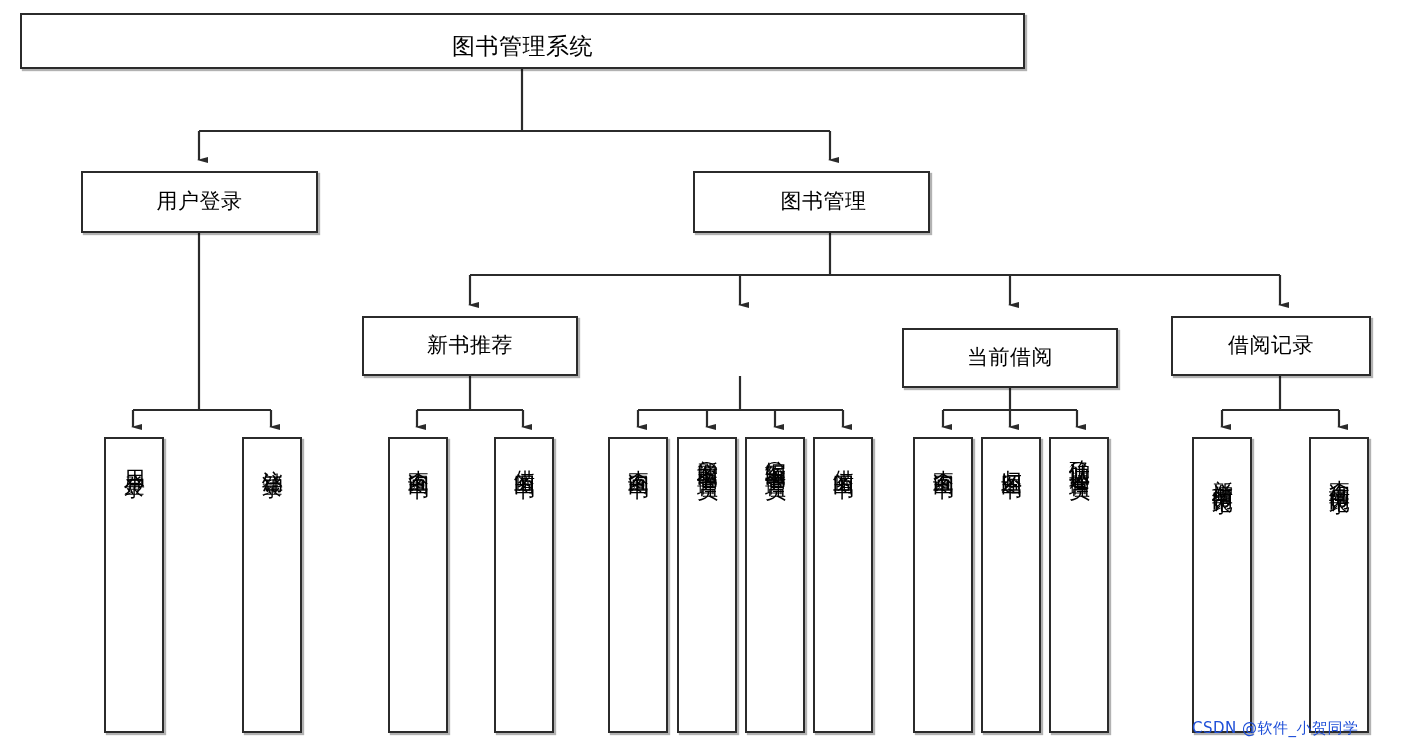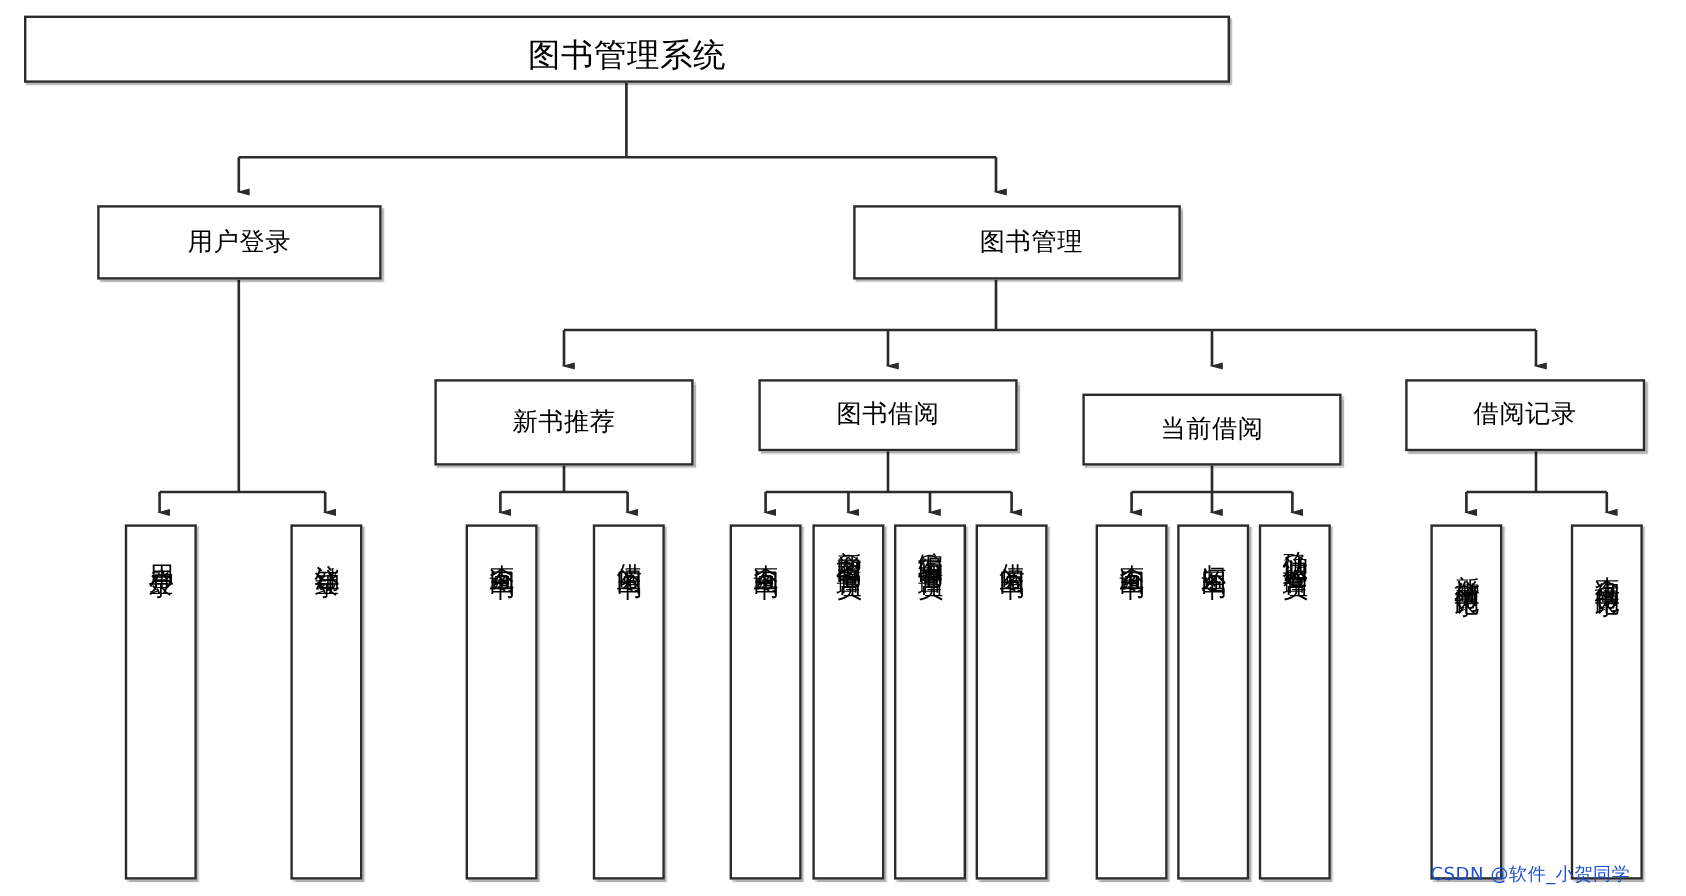--- a/index.html
+++ b/index.html
@@ -36,21 +36,21 @@
     text-align:center;
     line-height:1.12;
     color:#000;
     white-space:nowrap;
   }
   
   .node.h .lbl{
     font-size:21px;
     letter-spacing:0.5px;
   }
-  .node.root .lbl{ font-size:27px;margin-top:12px; }
+  .node.root .lbl{ font-size:23px;margin-top:12px; }
   
   .node.v{
     align-items:flex-start;
     justify-content:center;
     padding-top:14px;
   }
   .node.v .lbl{
     writing-mode:vertical-rl;
     text-orientation:upright;
     font-size:21px;
@@ -124,29 +124,26 @@
     </g>
   </svg>
 
   <div class="node h root" style="left:20px; top:13px; width:1005px; height:56px;">
     <span class="lbl">图书管理系统</span>
   </div>
 
   <div class="node h" style="left:81px; top:171px; width:237px; height:62px;">
     <span class="lbl">用户登录</span>
   </div>
-  <div class="node h" style="left:711px; top:171px; width:273px; height:62px;padding-left:24px;">
+  <div class="node h" style="left:693px; top:171px; width:237px; height:62px;padding-left:24px;">
     <span class="lbl">图书管理</span>
   </div>
 
-  <div class="node h" style="left:362px; top:316px; width:216px; height:72px;">
+  <div class="node h" style="left:362px; top:316px; width:216px; height:60px;">
     <span class="lbl">新书推荐</span>
-  </div>
-  <div class="node h" style="left:632px; top:316px; width:216px; height:60px;">
-    <span class="lbl">图书借阅</span>
   </div>
   <div class="node h" style="left:902px; top:328px; width:216px; height:60px;">
     <span class="lbl">当前借阅</span>
   </div>
   <div class="node h" style="left:1171px; top:316px; width:200px; height:60px;">
     <span class="lbl">借阅记录</span>
   </div>
 
   <div class="node v" style="left:104px; top:437px; width:60px; height:296px;">
     <span class="lbl">用户登录</span>

